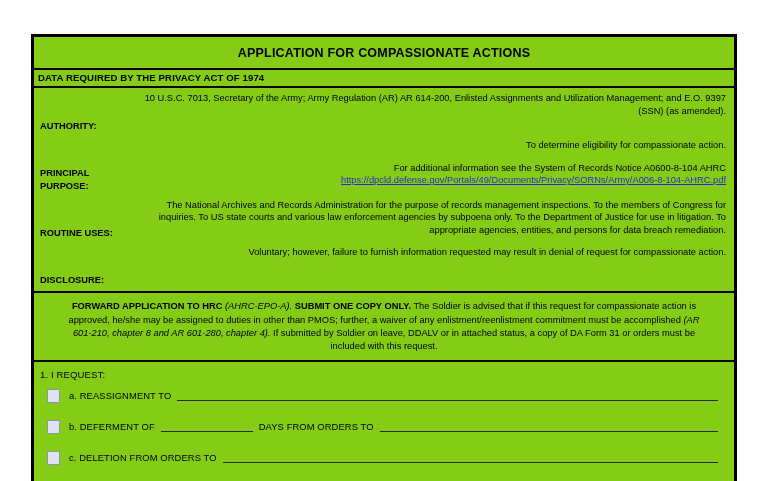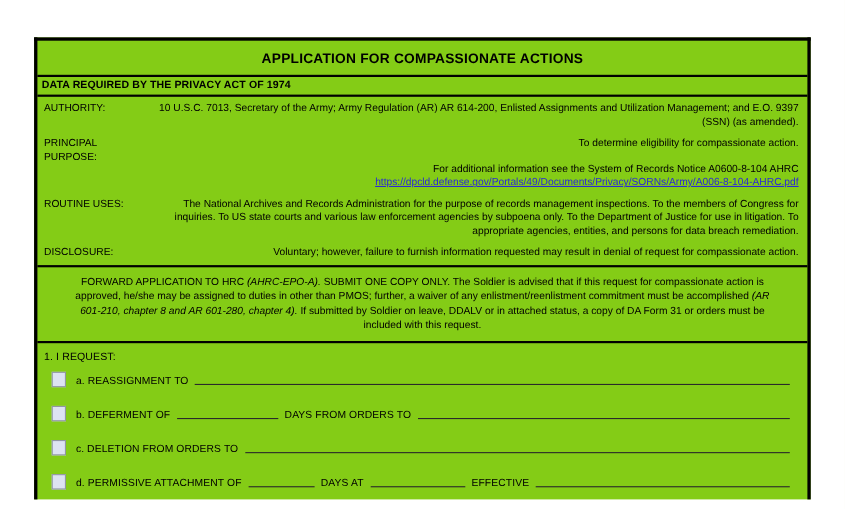--- a/index.html
+++ b/index.html
@@ -71,23 +71,24 @@
     display: flex;
     align-items: flex-start;
     padding: 0 8px 0 6px;
   }
   .pa-row + .pa-row {
     margin-top: 7px;
   }
   .pa-label {
     flex: 0 0 92px;
     font-size: 9.3px;
-    font-weight: normal;
+    font-weight: bold;
     line-height: 1.32;
     white-space: pre-line;
+    margin-top: 28px;
   }
   .pa-text {
     flex: 1 1 auto;
     font-size: 9.3px;
     line-height: 1.35;
     text-align: right;
     padding-left: 4px;
   }
   .pa-text .sub-para {
     margin-top: 10px;
@@ -99,21 +100,21 @@
   }
 
   
   .forward-block {
     border-bottom: 2px solid #000;
     padding: 7px 28px 7px 28px;
     text-align: center;
     font-size: 9.3px;
     line-height: 1.42;
   }
-  .forward-block b { font-weight: normal; text-align: right; }
+  .forward-block b { font-weight: bold; text-align: right; }
   .forward-block i { font-style: italic; }
 
   
   .request-block {
     padding: 4px 0 0 0;
   }
   .request-heading {
     font-size: 9.6px;
     font-weight: normal;
     padding: 3px 0 0 6px;

